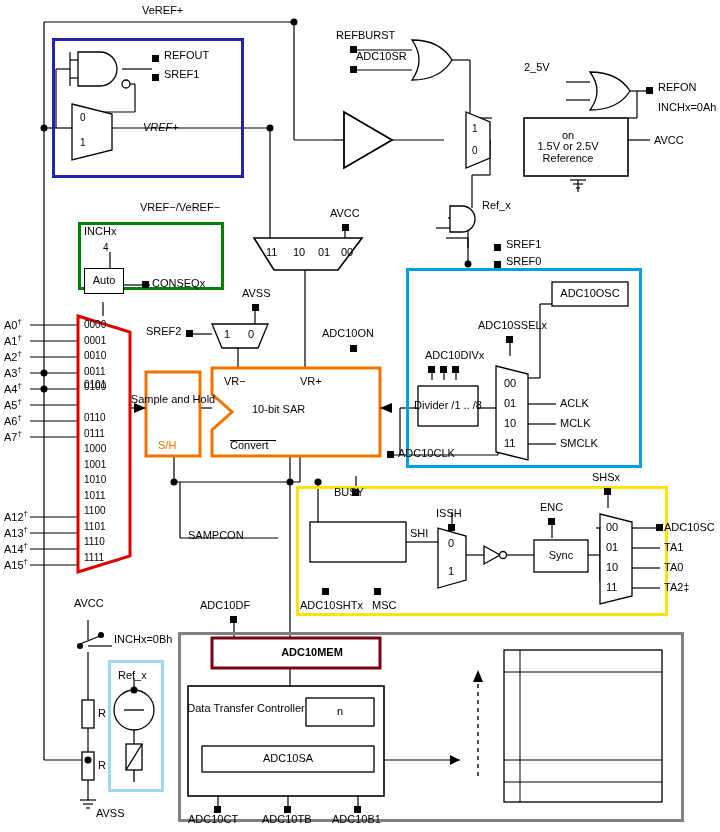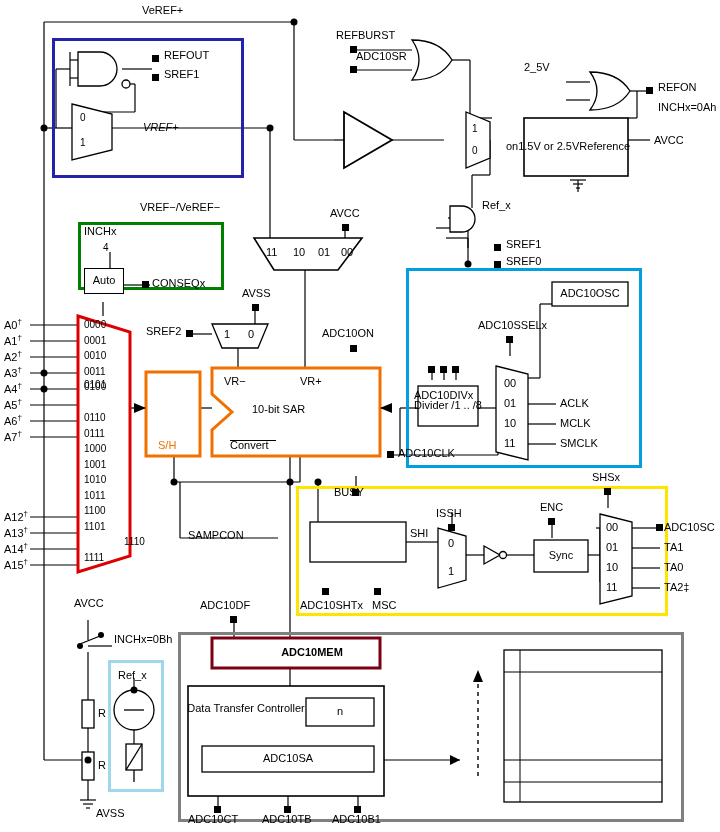--- a/index.html
+++ b/index.html
@@ -365,21 +365,21 @@
   <div class="lbl" style="left:164px;top:69px;">SREF1</div>
   <div class="lbl" style="left:143px;top:122px;font-style:italic;">VREF+</div>
   <div class="lbl s" style="left:80px;top:113px;">0</div>
   <div class="lbl s" style="left:80px;top:138px;">1</div>
 
   <div class="lbl" style="left:336px;top:30px;">REFBURST</div>
   <div class="lbl" style="left:356px;top:51px;">ADC10SR</div>
   <div class="lbl" style="left:524px;top:62px;">2_5V</div>
   <div class="lbl" style="left:658px;top:82px;">REFON</div>
   <div class="lbl" style="left:658px;top:102px;">INCHx=0Ah</div>
-  <div class="lbl ctr" style="left:526px;top:120px;width:84px;height:54px;flex-direction:row;">
+  <div class="lbl ctr" style="left:526px;top:120px;width:84px;height:54px;flex-direction:column;">
     <span>on</span>
     <span>1.5V or 2.5V</span>
     <span>Reference</span>
   </div>
   <div class="lbl" style="left:654px;top:135px;">AVCC</div>
   <div class="lbl s" style="left:472px;top:124px;">1</div>
   <div class="lbl s" style="left:472px;top:146px;">0</div>
   <div class="lbl" style="left:482px;top:200px;">Ref_x</div>
 
   <div class="lbl" style="left:140px;top:202px;">VREF−/VeREF−</div>
@@ -412,55 +412,58 @@
       <div class="lbl s" style="left: 84px; top: 382px;">0100</div>
       <div class="lbl s" style="left: 84px; top: 380px; text-align: center;">0101</div>
       <div class="lbl s" style="left: 84px; top: 413px;">0110</div>
       <div class="lbl s" style="left: 84px; top: 428.5px;">0111</div>
       <div class="lbl s" style="left: 84px; top: 444px;">1000</div>
       <div class="lbl s" style="left: 84px; top: 459.5px;">1001</div>
       <div class="lbl s" style="left: 84px; top: 475px;">1010</div>
       <div class="lbl s" style="left: 84px; top: 490.5px;">1011</div>
       <div class="lbl s" style="left: 84px; top: 506px;">1100</div>
       <div class="lbl s" style="left: 84px; top: 521.5px;">1101</div>
-      <div class="lbl s" style="left: 84px; top: 537px; margin-left: 40px;">1110</div>
+      <div class="lbl s" style="left: 84px; top: 537px;">1110</div>
       <div class="lbl s" style="left: 84px; top: 552.5px;">1111</div>
     </div>
 
   <div id="ain-labels">
       <div class="lbl" style="left: 4px; top: 318px;">A0<span class="sup">†</span></div>
       <div class="lbl" style="left: 4px; top: 334px;">A1<span class="sup">†</span></div>
       <div class="lbl" style="left: 4px; top: 350px;">A2<span class="sup">†</span></div>
       <div class="lbl" style="left: 4px; top: 366px;">A3<span class="sup">†</span></div>
       <div class="lbl" style="left: 4px; top: 382px;">A4<span class="sup">†</span></div>
       <div class="lbl" style="left: 4px; top: 398px;">A5<span class="sup">†</span></div>
       <div class="lbl" style="left: 4px; top: 414px;">A6<span class="sup">†</span></div>
       <div class="lbl" style="left: 4px; top: 430px;">A7<span class="sup">†</span></div>
       <div class="lbl" style="left: 4px; top: 510px;">A12<span class="sup">†</span></div>
       <div class="lbl" style="left: 4px; top: 526px;">A13<span class="sup">†</span></div>
       <div class="lbl" style="left: 4px; top: 542px;">A14<span class="sup">†</span></div>
       <div class="lbl" style="left: 4px; top: 558px;">A15<span class="sup">†</span></div>
     </div>
 
+  <div class="lbl ctr" style="left:148px;top:374px;width:50px;height:52px;flex-direction:column;line-height:1.2;">
+    <span>Sample and Hold</span>
+  </div>
   <div class="lbl" style="left:158px;top:440px;color:#f07000;">S/H</div>
   <div class="lbl" style="left:230px;top:440px;">Convert</div>
   <div class="wire h" style="left:230px;top:440px;width:46px;"></div>
   <div class="lbl" style="left:252px;top:404px;">10-bit SAR</div>
   <div class="lbl" style="left:224px;top:376px;">VR−</div>
   <div class="lbl" style="left:300px;top:376px;">VR+</div>
   <div class="lbl" style="left:322px;top:328px;">ADC10ON</div>
   <div class="lbl" style="left:334px;top:487px;">BUSY</div>
   <div class="lbl" style="left:188px;top:530px;">SAMPCON</div>
   <div class="lbl" style="left:398px;top:448px;">ADC10CLK</div>
 
   <div class="lbl ctr" style="left:554px;top:284px;width:72px;height:20px;">
     <span>ADC10OSC</span>
   </div>
   <div class="lbl" style="left:478px;top:320px;">ADC10SSELx</div>
-  <div class="lbl" style="left:414px;top:350px;margin-top:40px;">ADC10DIVx</div>
+  <div class="lbl" style="left:425px;top:350px;">ADC10DIVx</div>
   <div class="lbl ctr" style="left:420px;top:388px;width:56px;height:36px;flex-direction:column;">
     <span>Divider /1 .. /8</span>
   </div>
   <div class="lbl" style="left:504px;top:378px;">00</div>
   <div class="lbl" style="left:504px;top:398px;">01</div>
   <div class="lbl" style="left:504px;top:418px;">10</div>
   <div class="lbl" style="left:504px;top:438px;">11</div>
   <div class="lbl" style="left:560px;top:398px;">ACLK</div>
   <div class="lbl" style="left:560px;top:418px;">MCLK</div>
   <div class="lbl" style="left:560px;top:438px;">SMCLK</div>

